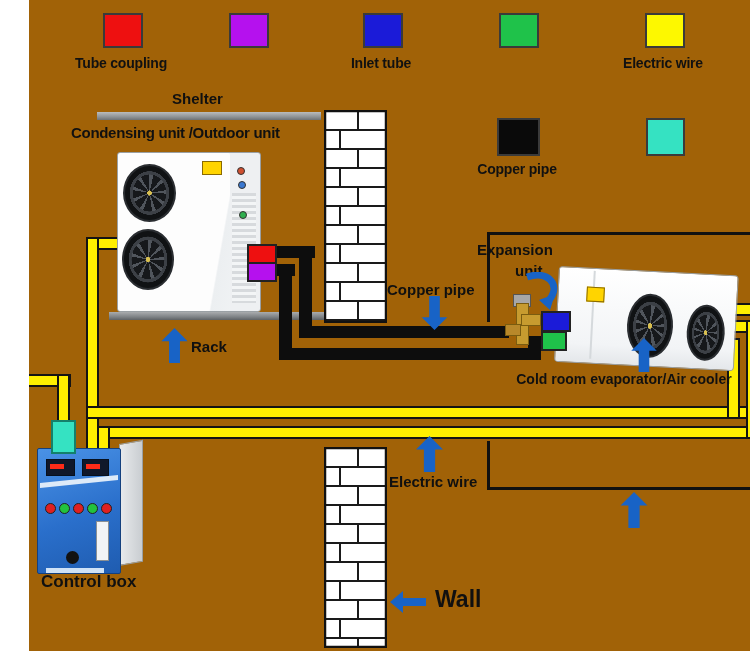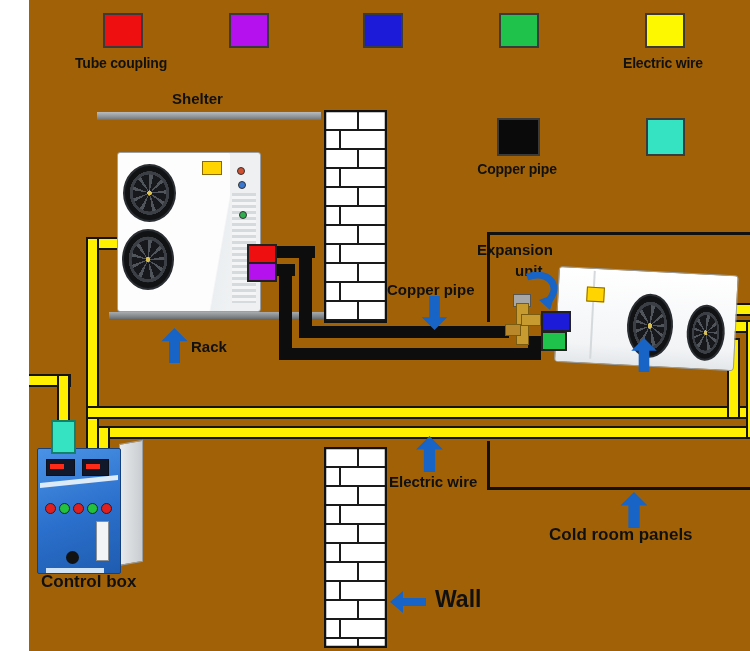--- a/index.html
+++ b/index.html
@@ -76,34 +76,36 @@
 <body>
 
 <div id="stage">
 
   <div class="swatch" style="left: 74px; top: 13px; background: rgb(238, 16, 16);"></div>
   <div class="leg-lbl" style="left:22px;top:55px;">Tube coupling</div>
 
   <div class="swatch" style="left: 200px; top: 13px; background: rgb(181, 17, 238);"></div>
 
   <div class="swatch" style="left: 334px; top: 13px; background: rgb(27, 27, 216);"></div>
+  <div class="leg-lbl" style="left:282px;top:55px;">Inlet tube</div>
 
   <div class="swatch" style="left: 470px; top: 13px; background: rgb(31, 194, 74);"></div>
 
   <div class="swatch" style="left: 616px; top: 13px; background: rgb(253, 248, 0);"></div>
   <div class="leg-lbl" style="left:564px;top:55px;">Electric wire</div>
 
   <div class="swatch" style="left: 468px; top: 118px; width: 39px; height: 34px; background: rgb(10, 10, 10);"></div>
   <div class="leg-lbl" style="left:418px;top:161px;">Copper pipe</div>
 
   <div class="swatch" style="left: 617px; top: 118px; width: 35px; height: 34px; background: rgb(53, 226, 194);"></div>
 
   <div class="dlabel" style="left:143px;top:90px;">Shelter</div>
   <div class="gbar" style="left:68px;top:112px;width:224px;"></div>
 
+  <div class="dlabel" style="left:42px;top:124px;letter-spacing:-0.3px;">Condensing unit /Outdoor unit</div>
   <div class="condenser">
     <div class="fan" style="left:5px;top:11px;width:49px;height:54px;"></div>
     <div class="fan" style="left:4px;top:76px;width:48px;height:57px;"></div>
     <div class="badge" style="left:84px;top:8px;width:18px;height:12px;"></div>
     <div class="vents" style="left:114px;top:40px;width:24px;height:110px;"></div>
     <div class="dot" style="left:119px;top:14px;background:#d05030;"></div>
     <div class="dot" style="left:120px;top:28px;background:#3a78d0;"></div>
     <div class="dot" style="left:121px;top:58px;background:#2fae4e;"></div>
   </div>
 
@@ -175,20 +177,21 @@
     <div class="seam"></div>
     <div class="badge" style="left:28px;top:18px;width:16px;height:13px;"></div>
     <div class="fan" style="left:70px;top:22px;width:42px;height:60px;"></div>
     <div class="fan" style="left:130px;top:30px;width:34px;height:52px;"></div>
   </div>
   <span class="arrow" style="left: 601px; top: 338px; color: rgb(24, 99, 198);">
     <svg width="28" height="34" viewBox="0 0 24 32">
         <polygon points="12,0 24,12 17,12 17,32 7,32 7,12 0,12" fill="currentColor"></polygon>
       </svg>
   </span>
+  <div class="dlabel" style="left:470px;top:371px;width:250px;text-align:center;font-size:14px;">Cold room evaporator/Air cooler</div>
 
   <div class="wire h" style="left:57px;top:237px;width:34px;"></div>
   <div class="wire v" style="left:57px;top:237px;height:212px;"></div>
 
   <div class="wire h" style="left:57px;top:406px;width:684px;"></div>
   <div class="wire h" style="left:68px;top:426px;width:659px;"></div>
   <div class="wire v" style="left:68px;top:426px;height:24px;"></div>
 
   <div class="wire h" style="left:700px;top:303px;width:40px;"></div>
   <div class="wire v" style="left:731px;top:303px;height:112px;"></div>
@@ -241,21 +244,20 @@
         <polygon points="12,0 24,12 17,12 17,32 7,32 7,12 0,12" fill="currentColor"></polygon>
       </svg>
   </span>
   <div class="dlabel" style="left:360px;top:473px;">Electric wire</div>
 
   <span class="arrow" style="left: 591px; top: 492px; color: rgb(24, 99, 198);">
     <svg width="28" height="36" viewBox="0 0 24 32">
         <polygon points="12,0 24,12 17,12 17,32 7,32 7,12 0,12" fill="currentColor"></polygon>
       </svg>
   </span>
-  <div class="dlabel" style="left:520px;top:525px;font-size:17px;">Cold room panels</div>
 
   <span class="arrow" style="left: 360px; top: 591px; color: rgb(24, 99, 198);">
     <svg width="38" height="22" viewBox="0 0 36 22">
         <polygon points="0,11 13,0 13,7 36,7 36,15 13,15 13,22" fill="currentColor"></polygon>
       </svg>
   </span>
   <div class="dlabel" style="left:406px;top:586px;font-size:23px;text-align:center;">Wall</div>
 
 </div>
 

